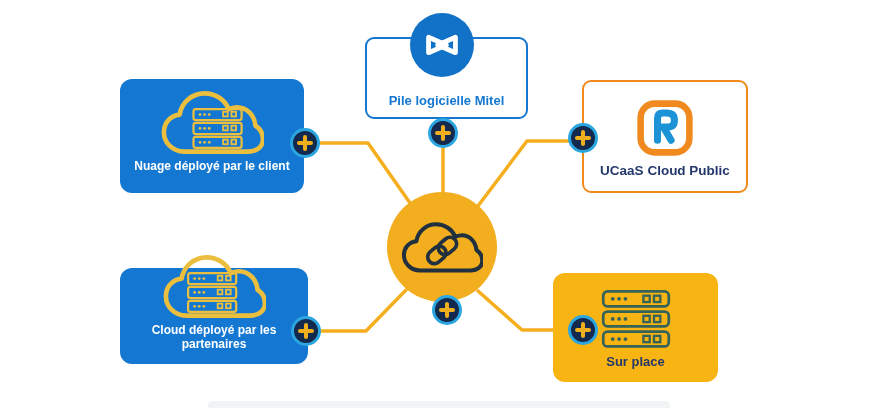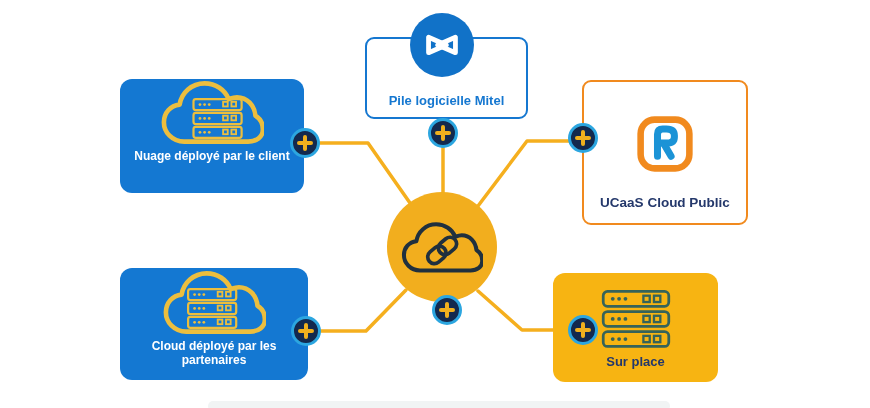--- a/index.html
+++ b/index.html
@@ -6,31 +6,31 @@
   .canvas{
     position:relative;width:870px;height:408px;background:#fff;overflow:hidden;
     font-family:"Liberation Sans",sans-serif;
   }
   .canvas svg.connectors{position:absolute;left:0;top:0;z-index:1;}
   .card{position:absolute;z-index:2;box-sizing:border-box;display:flex;flex-direction:column;
         align-items:center;justify-content:flex-end;text-align:center;}
   .card .icon-wrap{flex:1;display:flex;align-items:center;justify-content:center;width:100%;}
   .card .label{font-weight:700;width:100%;box-sizing:border-box;}
 
-  #card-client{left:120px;top:79px;width:184px;height:114px;background:var(--blue-card);border-radius:12px;padding:8px 4px 30px;}
-  #card-partners{left:120px;top:268px;width:188px;height:112px;background:var(--blue-card);border-radius:12px;padding:8px 2px 13px;}
+  #card-client{left:120px;top:79px;width:184px;height:114px;background:var(--blue-card);border-radius:12px;padding:8px 4px 20px;}
+  #card-partners{left:120px;top:268px;width:188px;height:96px;background:var(--blue-card);border-radius:12px;padding:8px 2px 13px;}
   #card-client .label,#card-partners .label{color:var(--white);font-size:12px;}
 
   #card-mitel{left:365px;top:37px;width:163px;height:82px;background:var(--white);
               border:2px solid var(--mitel-blue);border-radius:9px;padding:0 4px 9px;}
   #card-mitel .label{color:var(--mitel-blue);font-size:13px;}
   #mitel-circle{position:absolute;left:410px;top:13px;width:64px;height:64px;border-radius:50%;
                 background:var(--mitel-circle);z-index:3;display:flex;align-items:center;justify-content:center;}
 
-  #card-ucaas{left:582px;top:80px;width:166px;height:145px;background:var(--white);
+  #card-ucaas{left:582px;top:80px;width:166px;height:113px;background:var(--white);
               border:2px solid var(--orange);border-radius:9px;padding:10px 4px 13px;}
   #card-ucaas .label{color:var(--navy-text);font-size:13.5px;}
 
   #card-surplace{left:553px;top:273px;width:165px;height:109px;background:var(--yellow-card);
                  border-radius:12px;padding:12px 4px 13px;}
   #card-surplace .label{color:var(--navy-text);font-size:13px;}
 
   #hub{position:absolute;left:387px;top:192px;width:110px;height:110px;border-radius:50%;
        background:var(--hub-yellow);z-index:2;display:flex;align-items:center;justify-content:center;}
 

